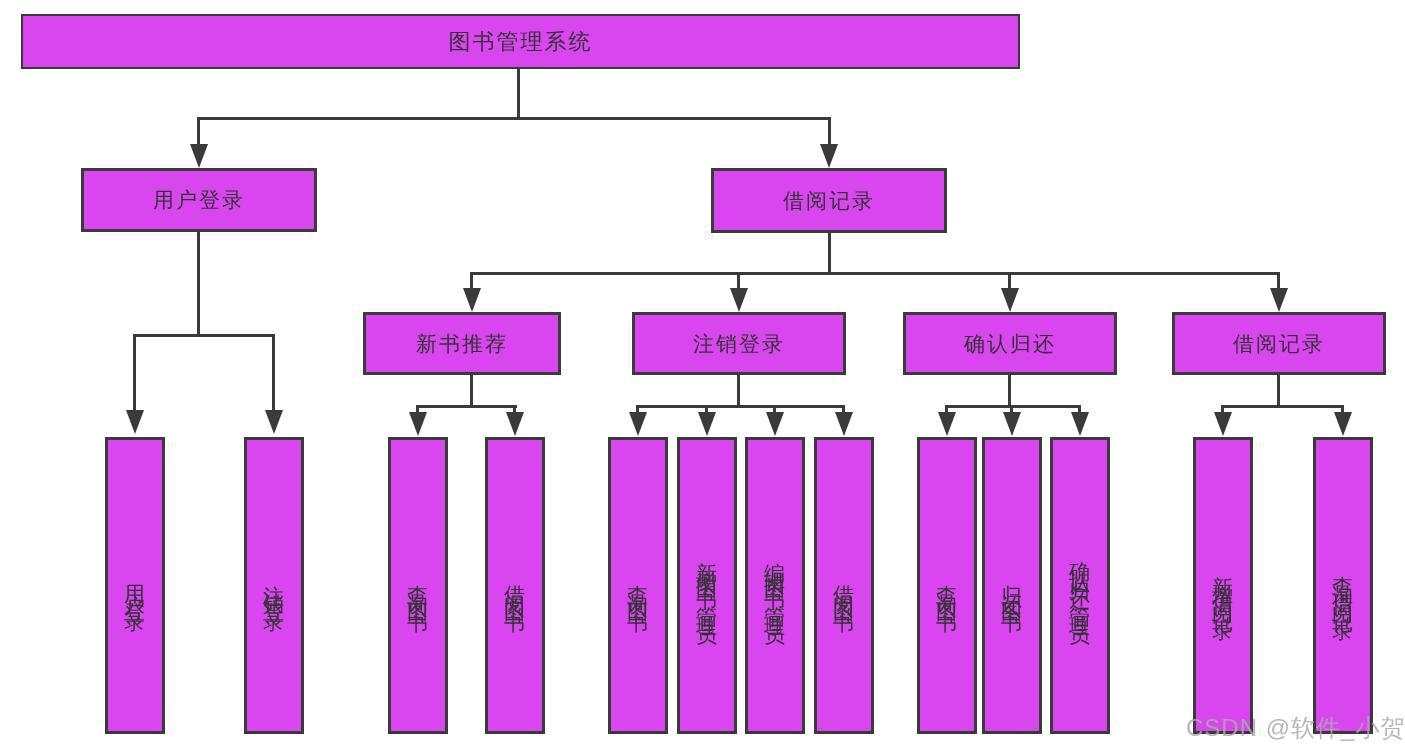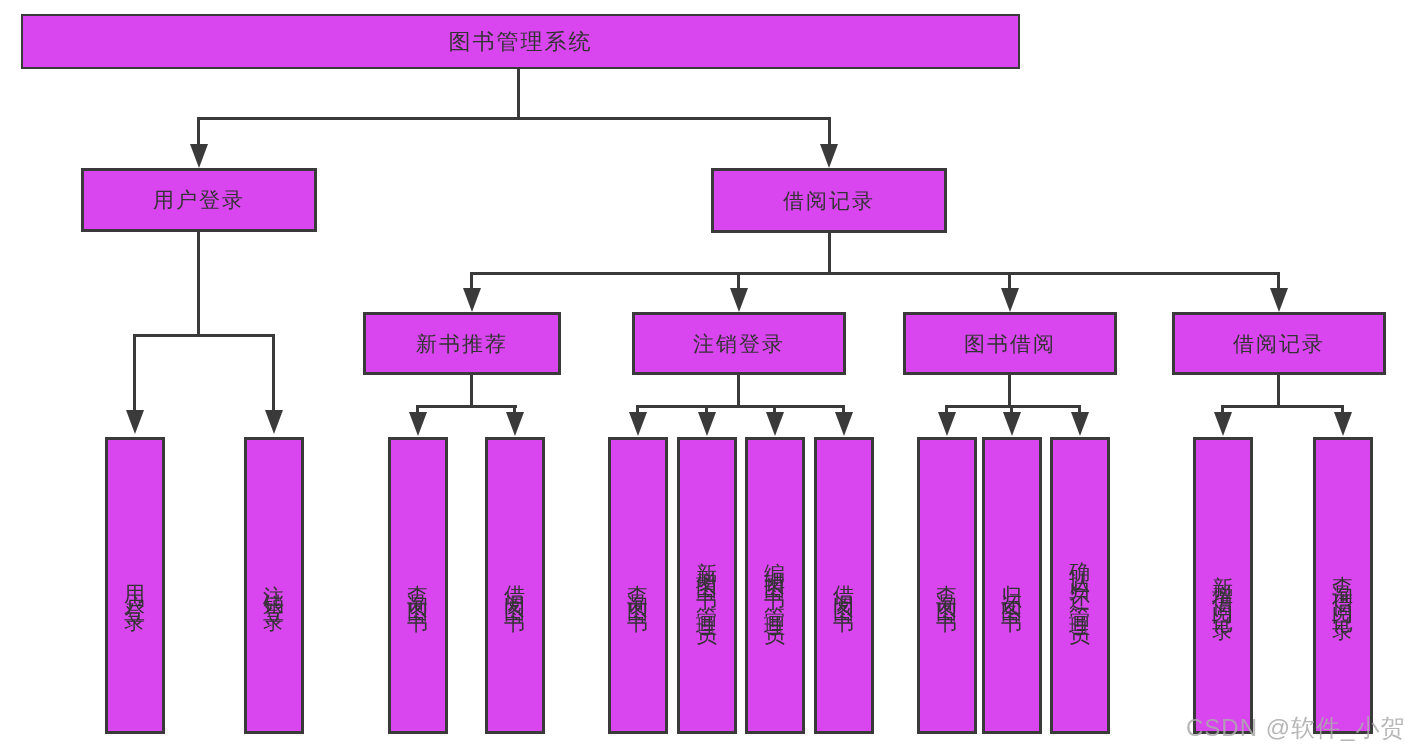--- a/index.html
+++ b/index.html
@@ -108,21 +108,21 @@
 
   <div class="node" style="left:363px;top:312px;width:198px;height:63px;">
     <span class="hlabel">新书推荐</span>
   </div>
 
   <div class="node" style="left:632px;top:312px;width:214px;height:63px;">
     <span class="hlabel">注销登录</span>
   </div>
 
   <div class="node" style="left:903px;top:312px;width:214px;height:63px;">
-    <span class="hlabel">图书借阅</span>
+    <span class="hlabel">确认归还</span>
   </div>
 
   <div class="node" style="left:1172px;top:312px;width:214px;height:63px;">
     <span class="hlabel">借阅记录</span>
   </div>
 
   <div class="node" style="left:105px;top:437px;width:60px;height:297px;">
     <span class="vlabel">用户登录</span>
   </div>
   <div class="node" style="left:244px;top:437px;width:60px;height:297px;">

